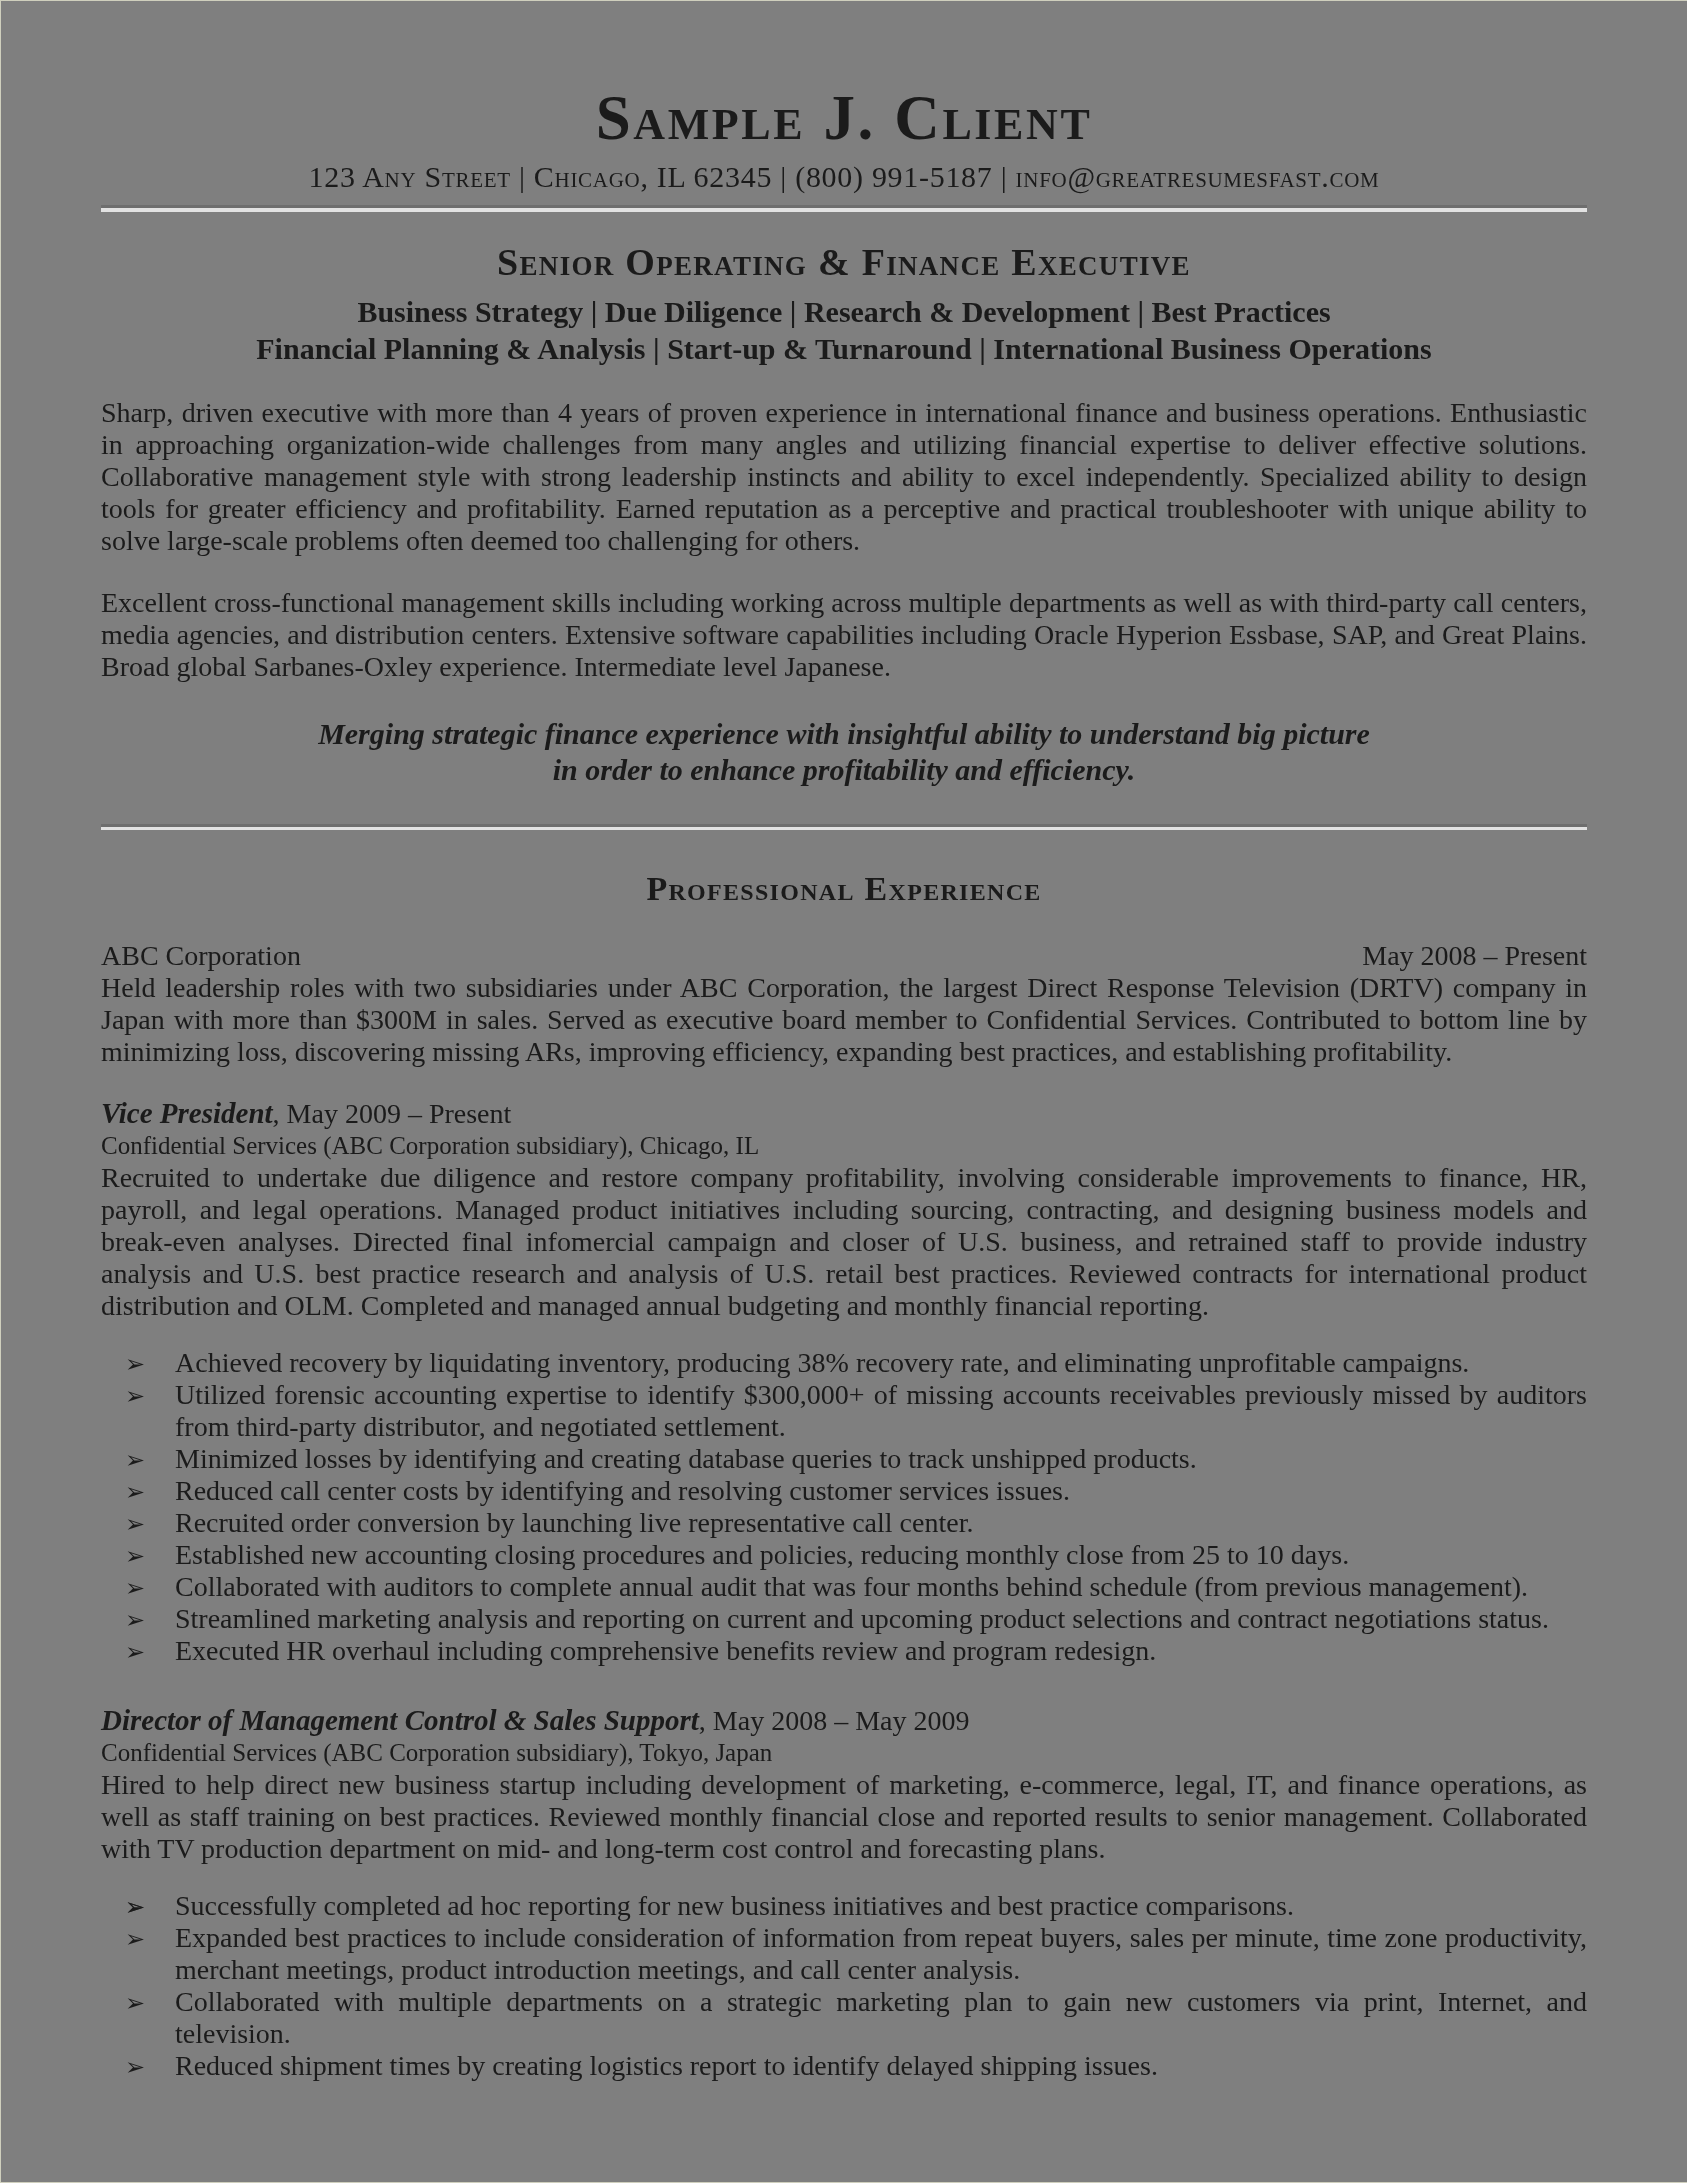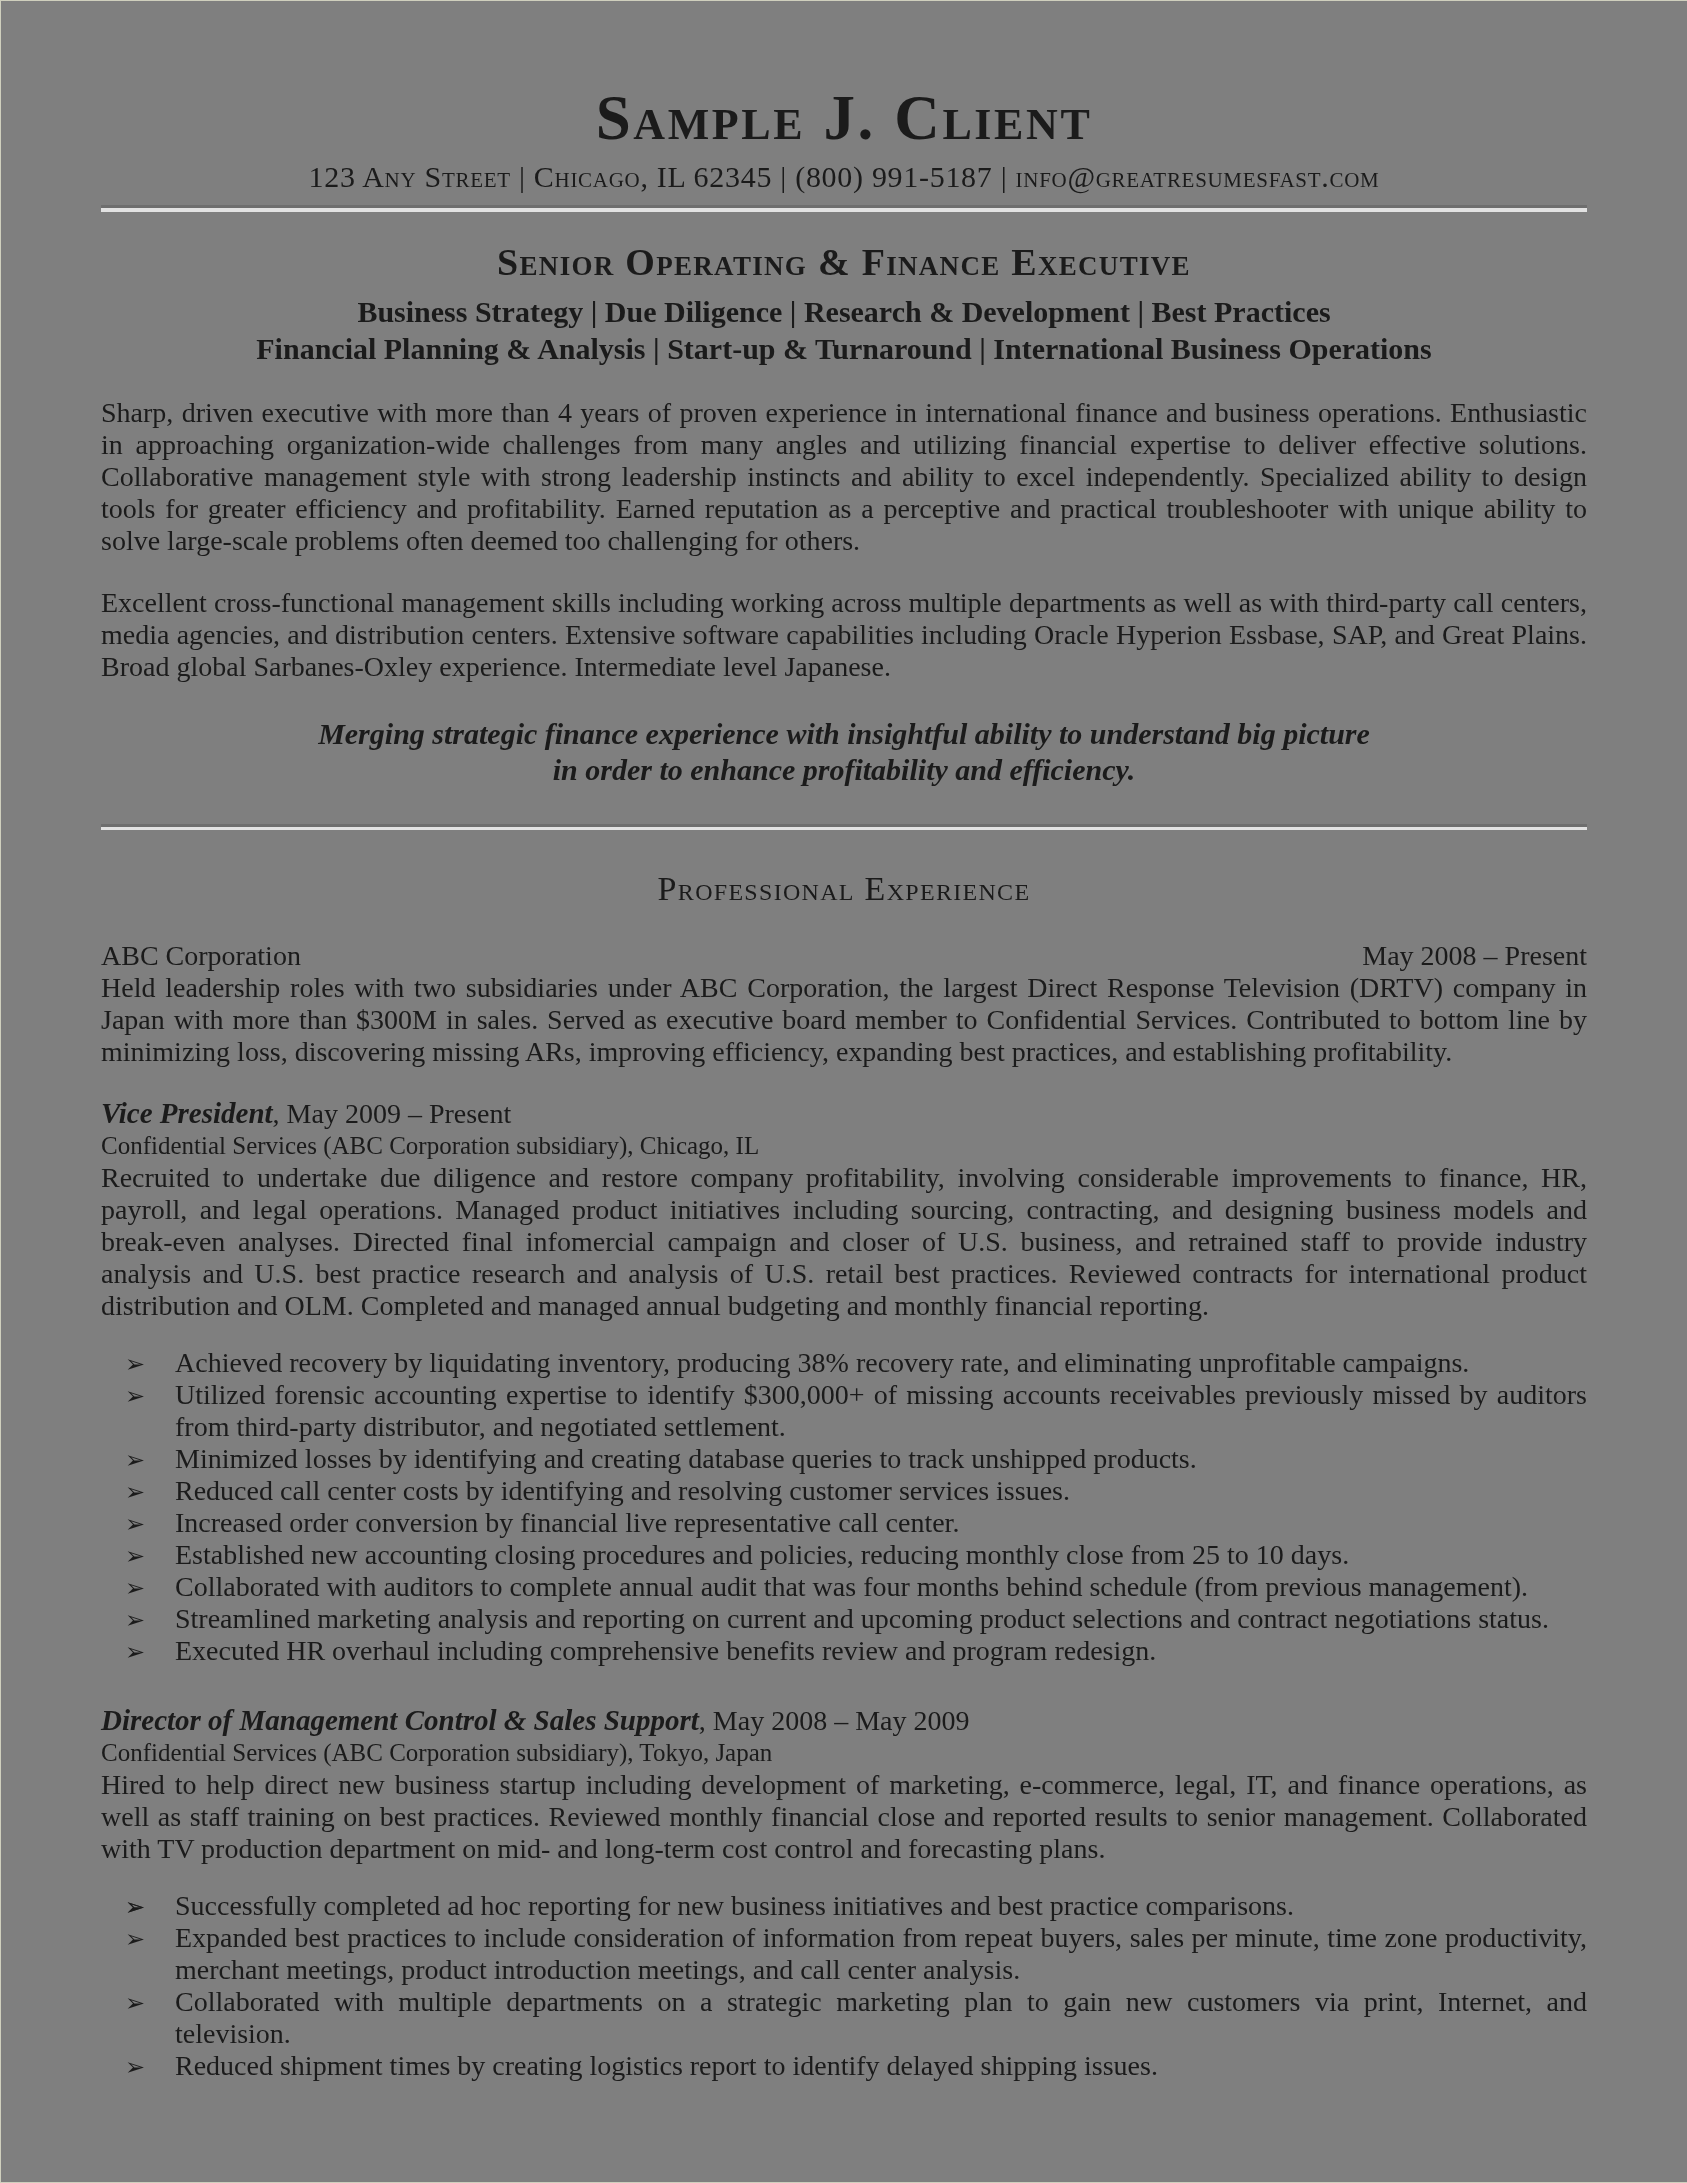--- a/index.html
+++ b/index.html
@@ -68,21 +68,21 @@
     font-weight: 700;
     font-style: italic;
     font-size: 30px;
     line-height: 36px;
     margin-top: 33px;
   }
 
   .section-title {
     text-align: center;
     font-variant: small-caps;
-    font-weight: 400;
+    font-weight: 700;
     font-size: 34px;
     letter-spacing: 1.3px;
     margin-top: 40px;
   }
 
   .company-row {
     display: flex;
     justify-content: space-between;
     align-items: baseline;
     margin-top: 32px;
@@ -158,21 +158,21 @@
     <div class="role-heading">
       <span class="role-title">Vice President</span><span>, May 2009 – Present</span>
     </div>
     <div class="role-location">Confidential Services (ABC Corporation subsidiary), Chicago, IL</div>
     <div class="para role-summary">Recruited to undertake due diligence and restore company profitability, involving considerable improvements to finance, HR, payroll, and legal operations. Managed product initiatives including sourcing, contracting, and designing business models and break-even analyses. Directed final infomercial campaign and closer of U.S. business, and retrained staff to provide industry analysis and U.S. best practice research and analysis of U.S. retail best practices. Reviewed contracts for international product distribution and OLM. Completed and managed annual budgeting and monthly financial reporting.</div>
     <ul class="bullets">
       <li><span class="marker">➢</span><span>Achieved recovery by liquidating inventory, producing 38% recovery rate, and eliminating unprofitable campaigns.</span></li>
       <li><span class="marker">➢</span><span>Utilized forensic accounting expertise to identify $300,000+ of missing accounts receivables previously missed by auditors from third-party distributor, and negotiated settlement.</span></li>
       <li><span class="marker">➢</span><span>Minimized losses by identifying and creating database queries to track unshipped products.</span></li>
       <li><span class="marker">➢</span><span>Reduced call center costs by identifying and resolving customer services issues.</span></li>
-      <li><span class="marker">➢</span><span>Increased order conversion by financial live representative call center.</span></li>
+      <li><span class="marker">➢</span><span>Recruited order conversion by launching live representative call center.</span></li>
       <li><span class="marker">➢</span><span>Established new accounting closing procedures and policies, reducing monthly close from 25 to 10 days.</span></li>
       <li><span class="marker">➢</span><span>Collaborated with auditors to complete annual audit that was four months behind schedule (from previous management).</span></li>
       <li><span class="marker">➢</span><span>Streamlined marketing analysis and reporting on current and upcoming product selections and contract negotiations status.</span></li>
       <li><span class="marker">➢</span><span>Executed HR overhaul including comprehensive benefits review and program redesign.</span></li>
     </ul>
   </div>
 
   <div class="role second">
     <div class="role-heading">
       <span class="role-title">Director of Management Control &amp; Sales Support</span><span>, May 2008 – May 2009</span>

